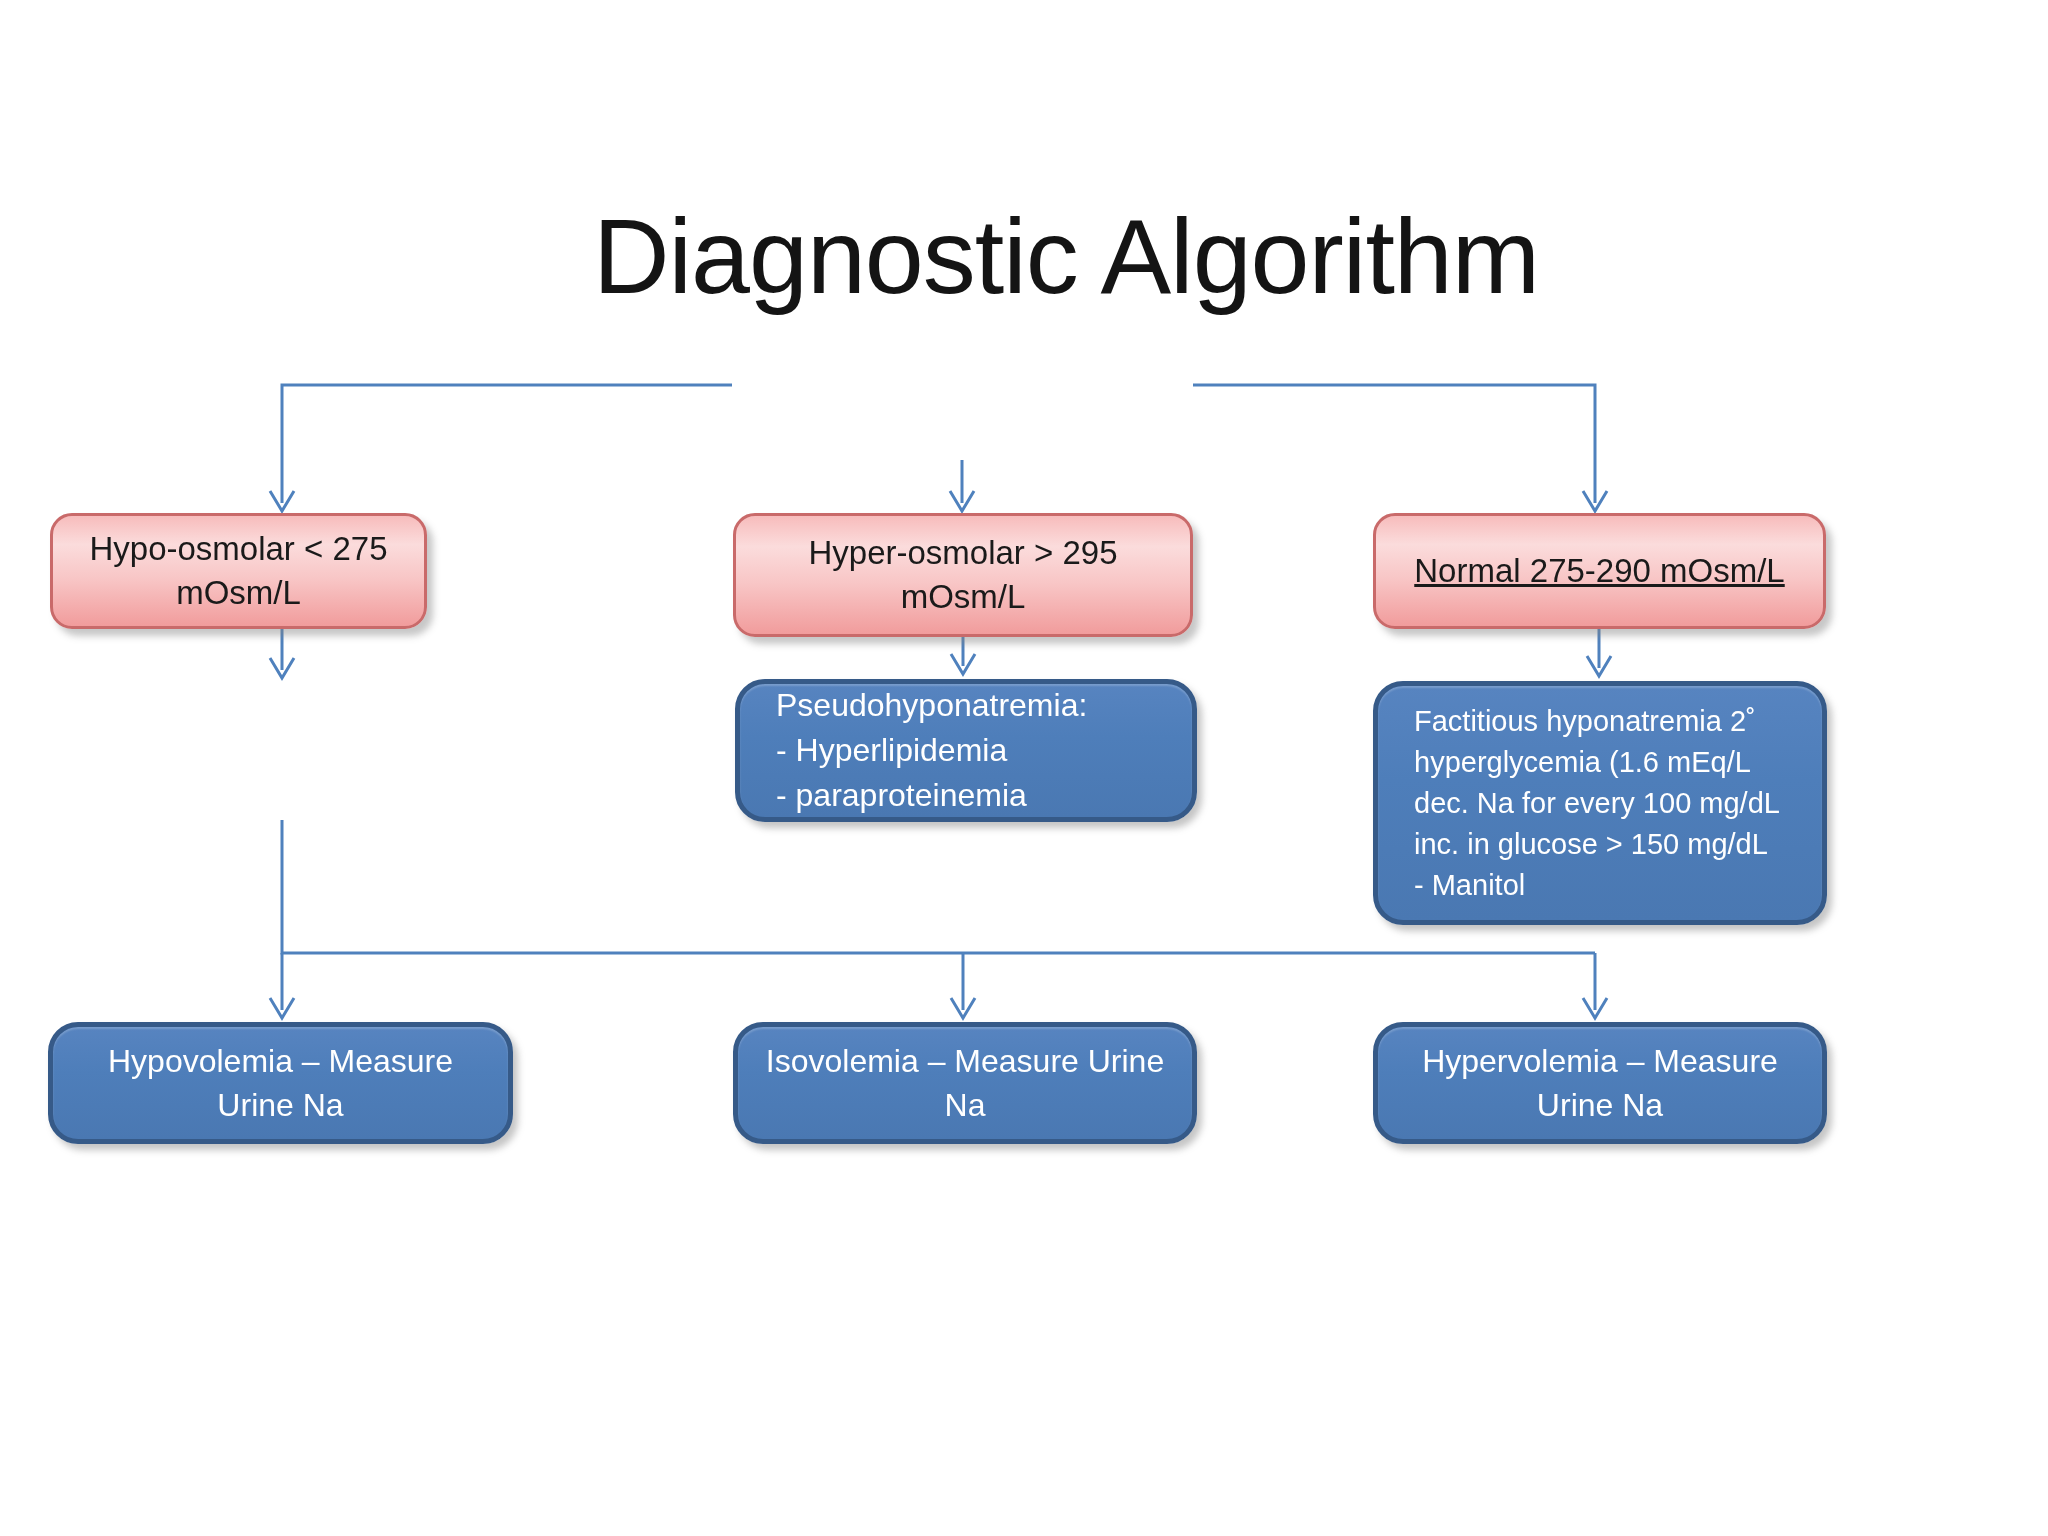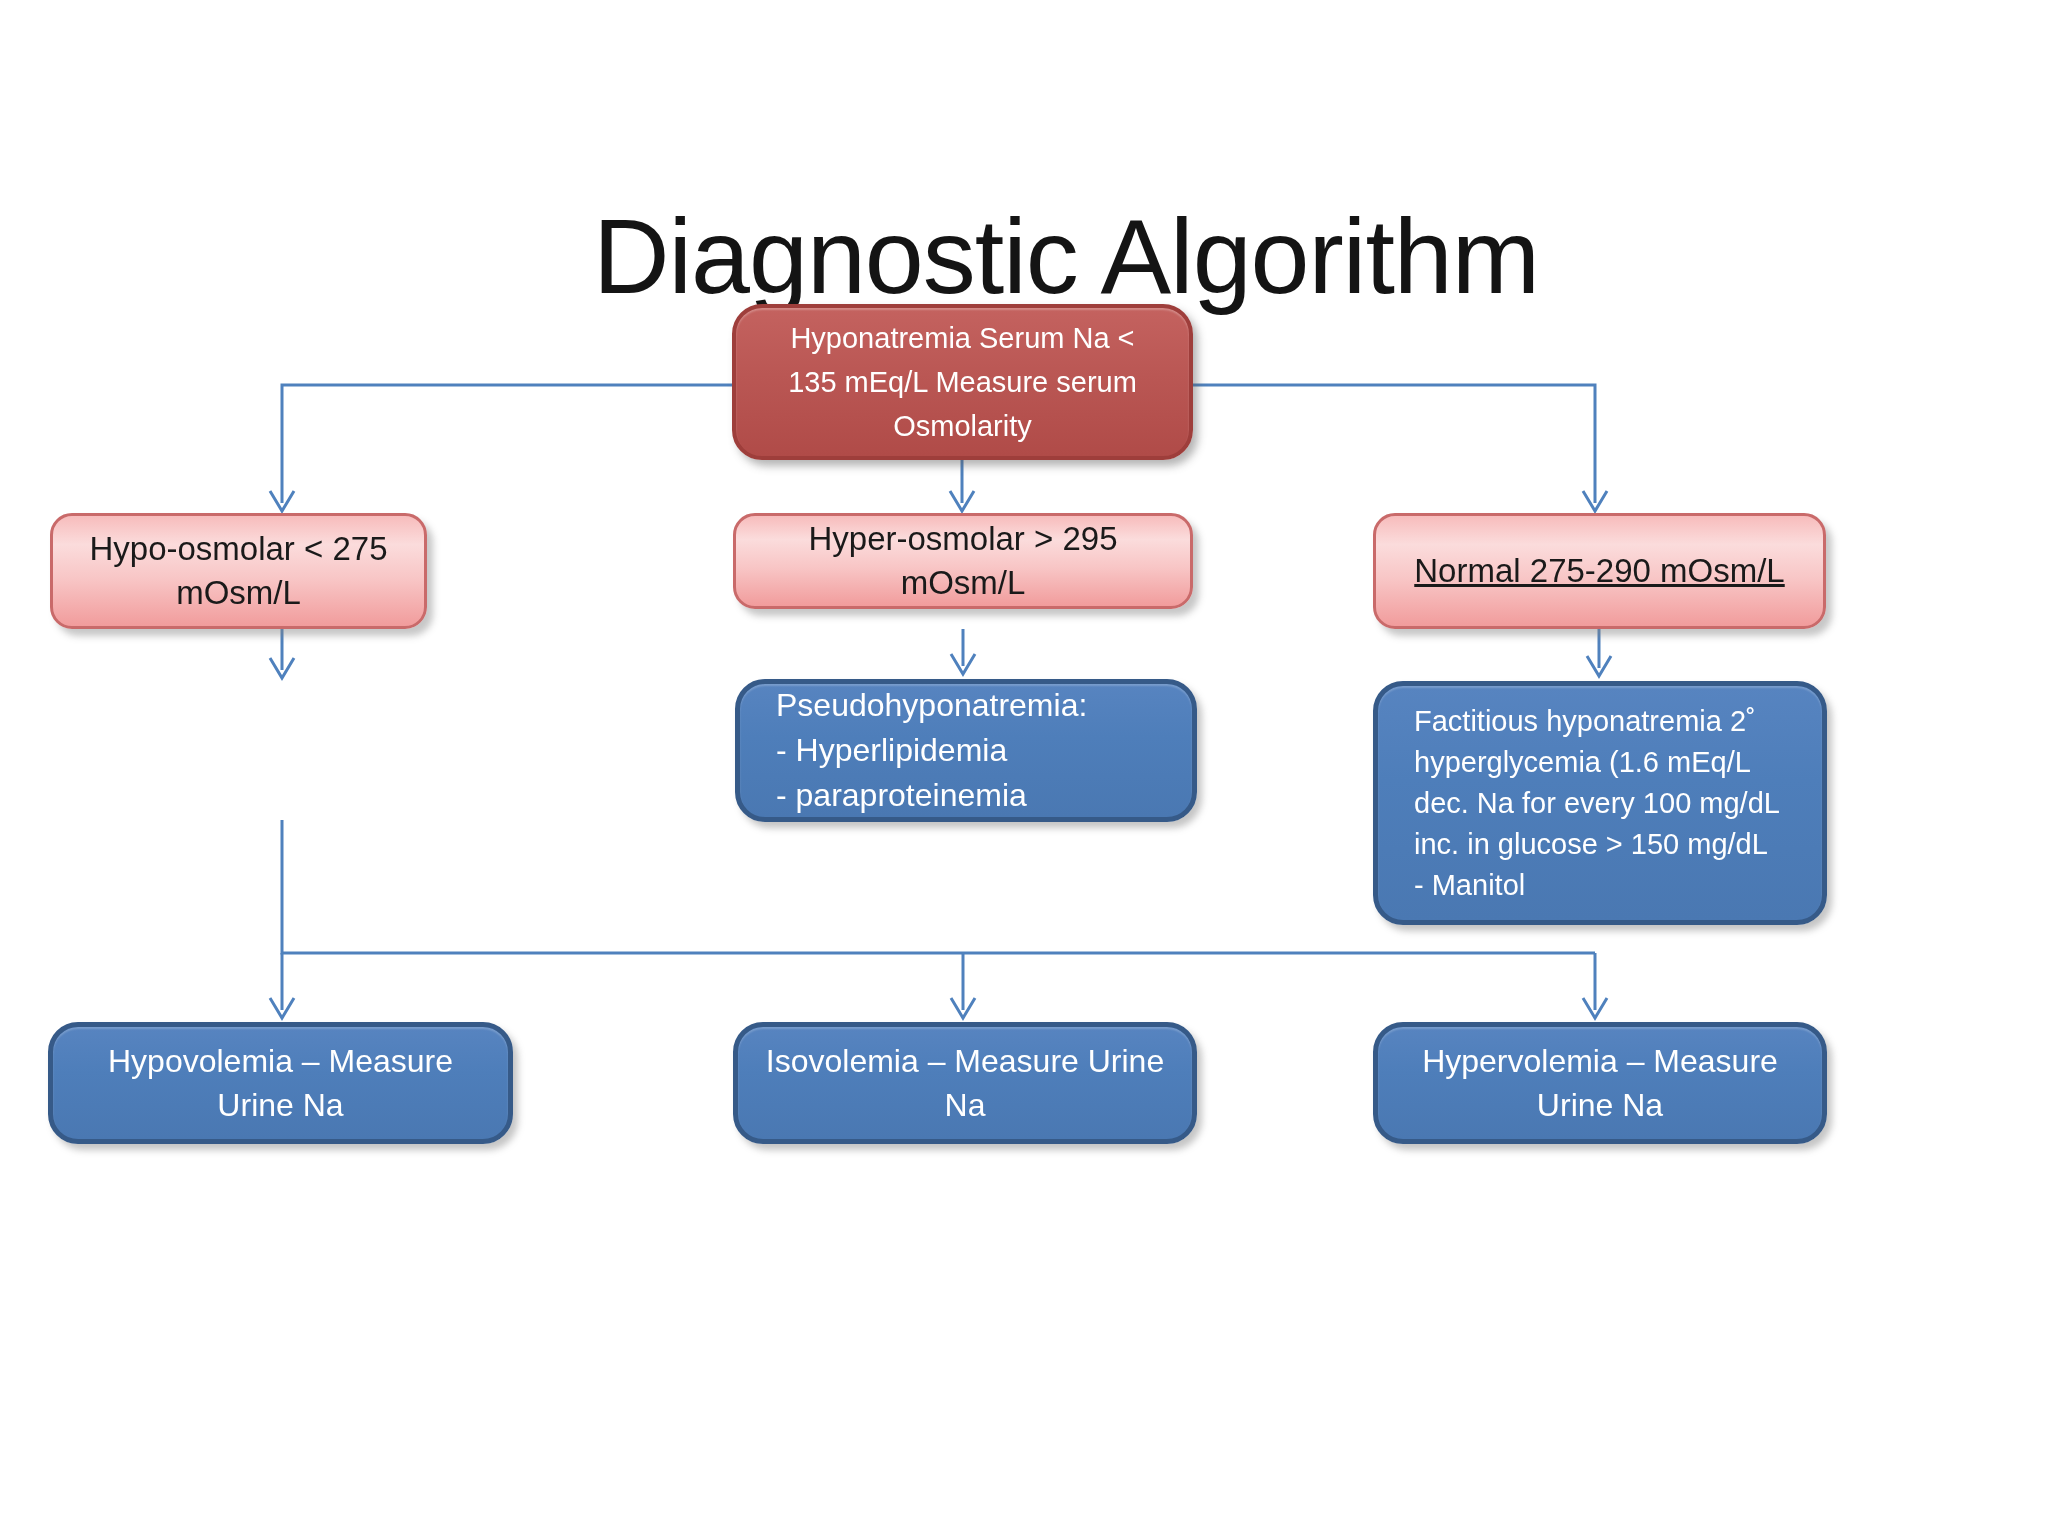--- a/index.html
+++ b/index.html
@@ -71,21 +71,21 @@
   }
   .align-left {
     justify-content: flex-start;
     text-align: left;
     padding-left: 36px;
     padding-right: 20px;
   }
   
   #node-root        { left: 732px;  top: 304px;  width: 461px; height: 156px; }
   #node-hypo        { left: 50px;   top: 513px;  width: 377px; height: 116px; }
-  #node-hyper       { left: 733px;  top: 513px;  width: 460px; height: 96px; }
+  #node-hyper       { left: 733px;  top: 513px;  width: 460px; height: 124px; }
   #node-normal      { left: 1373px; top: 513px;  width: 453px; height: 116px; text-decoration: underline; }
   #node-assess      { left: 52px;   top: 683px;  width: 460px; height: 137px; }
   #node-pseudo      { left: 735px;  top: 679px;  width: 462px; height: 143px; font-size: 32px; }
   #node-factitious  { left: 1373px; top: 681px;  width: 454px; height: 244px; font-size: 29px; line-height: 41px; }
   #node-hypovolemia { left: 48px;   top: 1022px; width: 465px; height: 122px; font-size: 32px; line-height: 44px; }
   #node-isovolemia  { left: 733px;  top: 1022px; width: 464px; height: 122px; font-size: 32px; line-height: 44px; }
   #node-hypervolemia{ left: 1373px; top: 1022px; width: 454px; height: 122px; font-size: 32px; line-height: 44px; }
 </style>
 </head>
 <body>
@@ -117,25 +117,20 @@
     <path class="connector" d="M 282 820 V 953 H 1595"></path>
 
     <path class="connector" d="M 282 953 V 1010"></path>
     <path class="connector" d="M 270 998 L 282 1018 L 294 998"></path>
     <path class="connector" d="M 963 953 V 1010"></path>
     <path class="connector" d="M 951 998 L 963 1018 L 975 998"></path>
     <path class="connector" d="M 1595 953 V 1010"></path>
     <path class="connector" d="M 1583 998 L 1595 1018 L 1607 998"></path>
   </svg>
 
-  <div id="node-root" class="node node-root">
-    <span>Hyponatremia Serum Na &lt;
-135 mEq/L Measure serum
-Osmolarity</span>
-  </div>
 
   <div id="node-hypo" class="node node-pink">
     <span>Hypo-osmolar &lt; 275 mOsm/L</span>
   </div>
 
   <div id="node-hyper" class="node node-pink">
     <span>Hyper-osmolar &gt; 295
 mOsm/L</span>
   </div>
 

